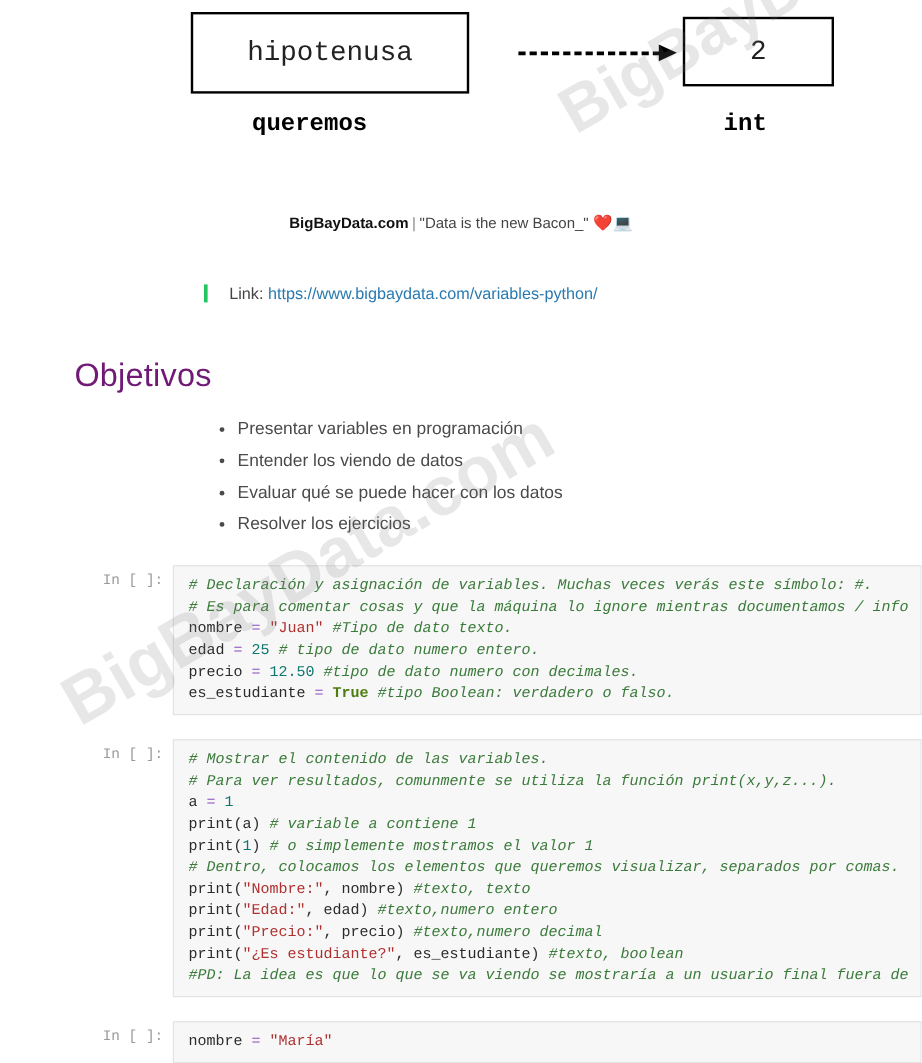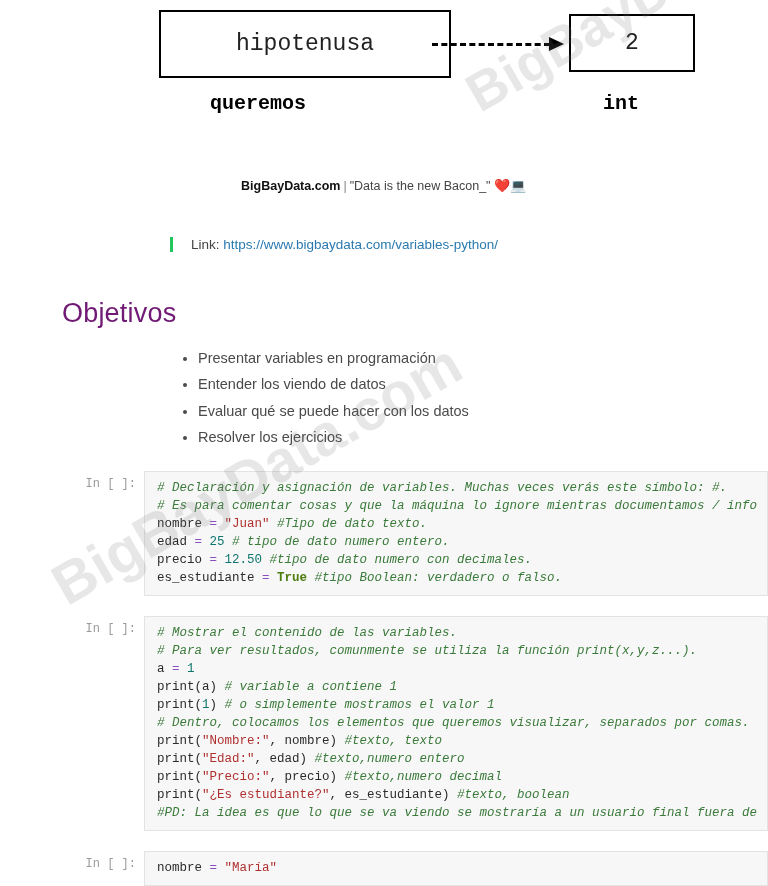--- a/index.html
+++ b/index.html
@@ -54,21 +54,21 @@
     background: #fff;
     box-sizing: border-box;
     display: flex;
     align-items: center;
     justify-content: center;
     font-family: "Liberation Mono", monospace;
   }
   .box-var {
     left: 159px;
     top: 10px;
-    width: 292px;
+    width: 232px;
     height: 68px;
     font-size: 23px;
   }
   .box-int {
     left: 569px;
     top: 14px;
     width: 126px;
     height: 58px;
     font-size: 23px;
   }

